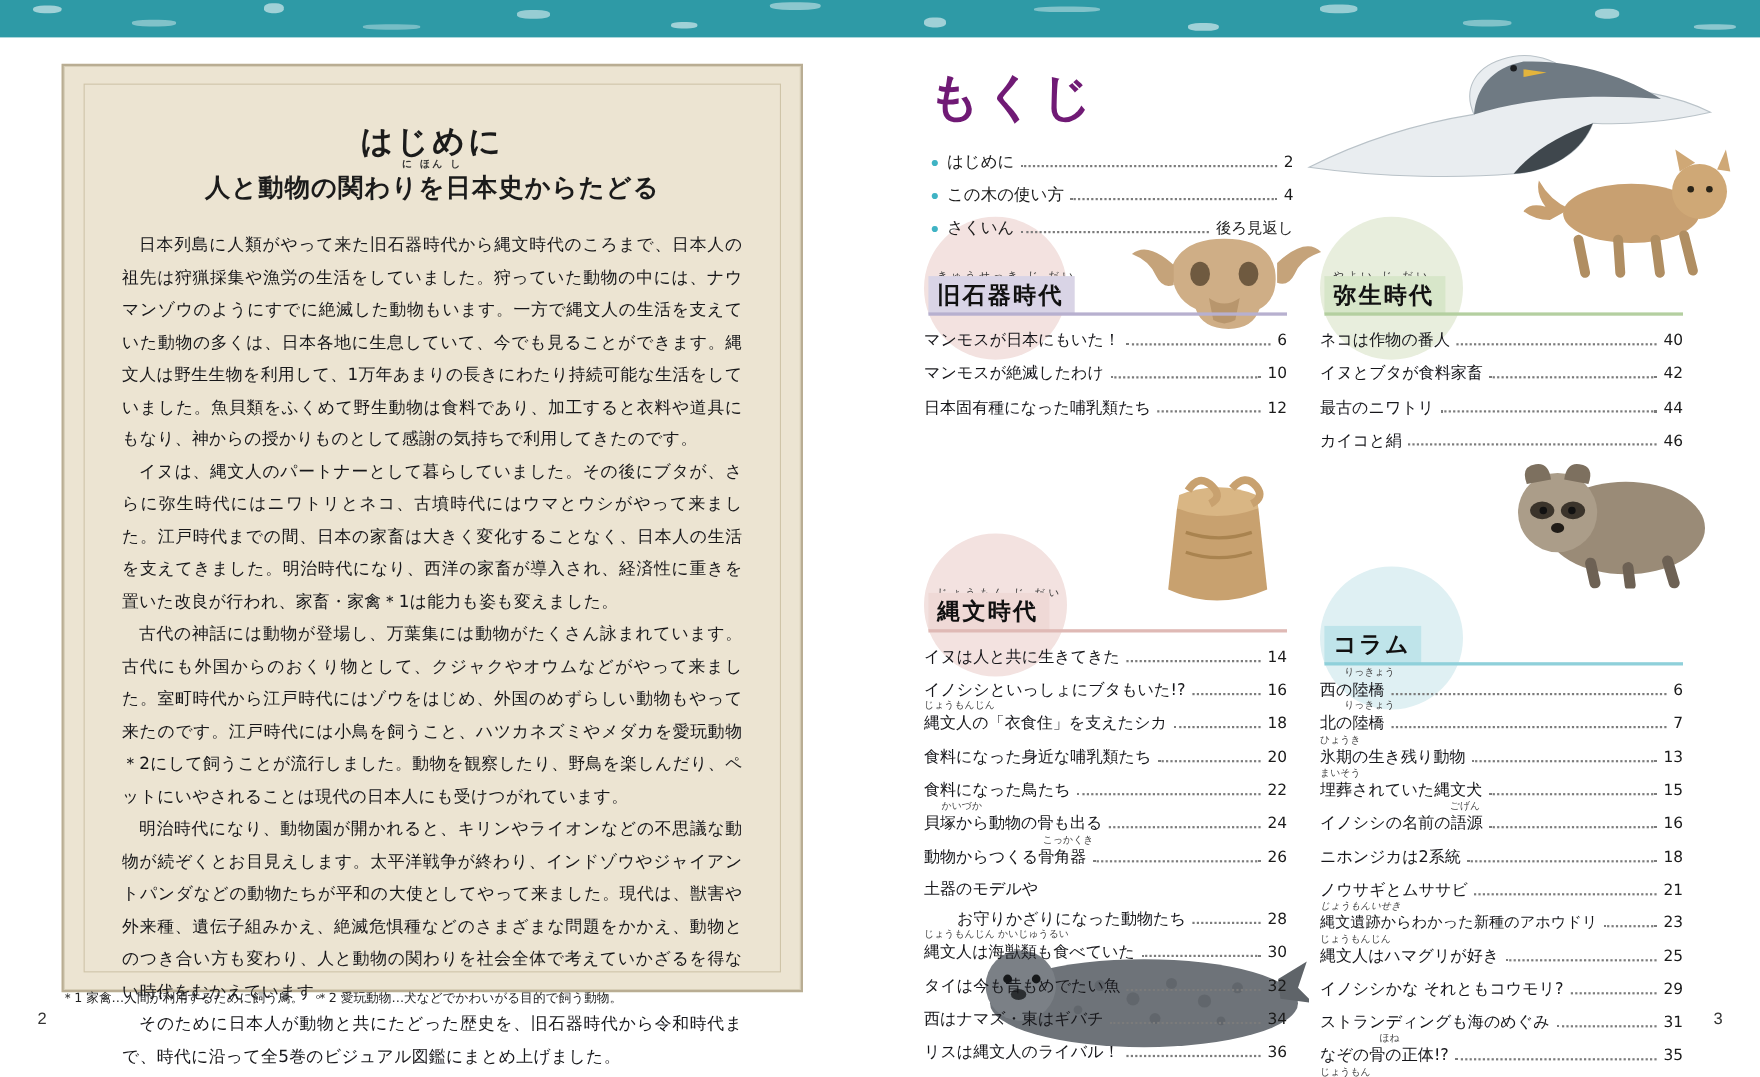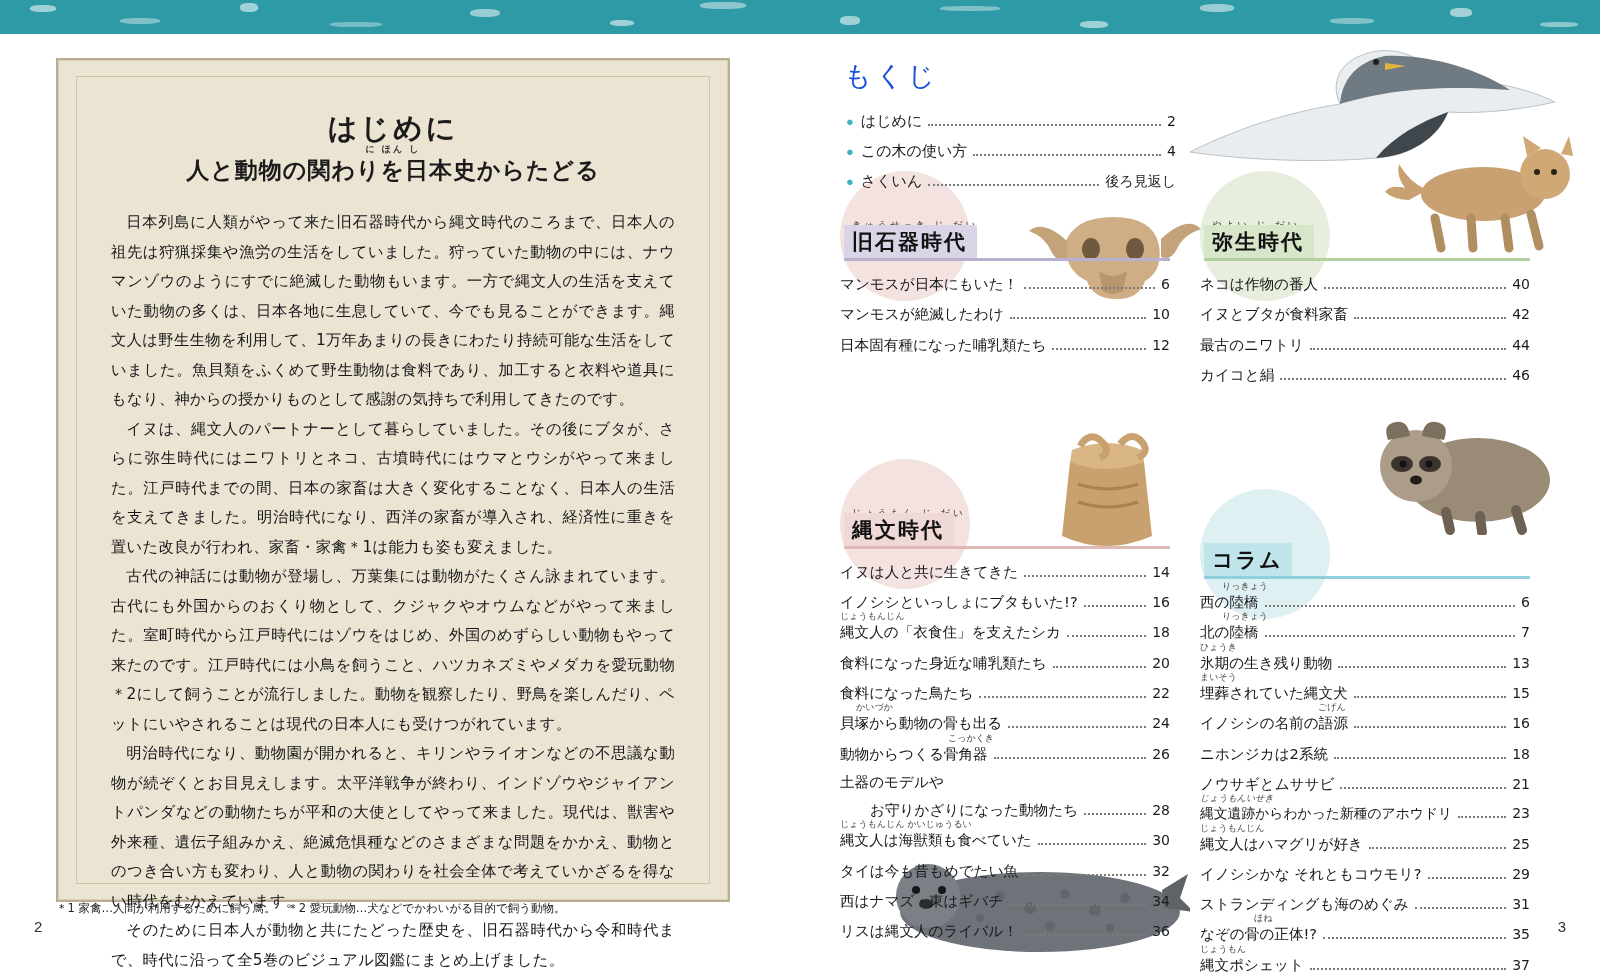--- a/index.html
+++ b/index.html
@@ -44,21 +44,21 @@
   #intro-body p{
     font-size:15.3px;line-height:1.93;color:#17171a;margin:0 0 0 0;
     text-align:justify;text-indent:1em;letter-spacing:.02em;
   }
   #page-num-left{position:absolute;left:34px;bottom:44px;font-size:15px;color:#333;}
   #page-num-right{position:absolute;right:34px;bottom:44px;font-size:15px;color:#333;}
 
   
   #right-page{position:absolute;left:840px;top:50px;width:720px;height:900px;}
   #toc-title{
-    font-size:27px;font-weight:400;color:#1d4ed8;letter-spacing:4px;margin:8px 0 18px 4px;
+    font-size:46px;font-weight:700;color:#701a75;letter-spacing:4px;margin:8px 0 18px 4px;
   }
   .top-list{margin:0 0 0 6px;width:330px;}
   .top-row{display:flex;align-items:baseline;font-size:15px;color:#1b1b1b;margin-bottom:11px;}
   .bullet{color:#3fb3c4;font-size:13px;margin-right:7px;}
   .dots{flex:1;border-bottom:2px dotted #7b7b7b;margin:0 6px 5px 6px;height:1px;}
   .pg{font-size:14px;color:#1b1b1b;white-space:nowrap;}
 
   .cols{display:flex;gap:30px;margin-top:26px;}
   .col{width:330px;}
 

